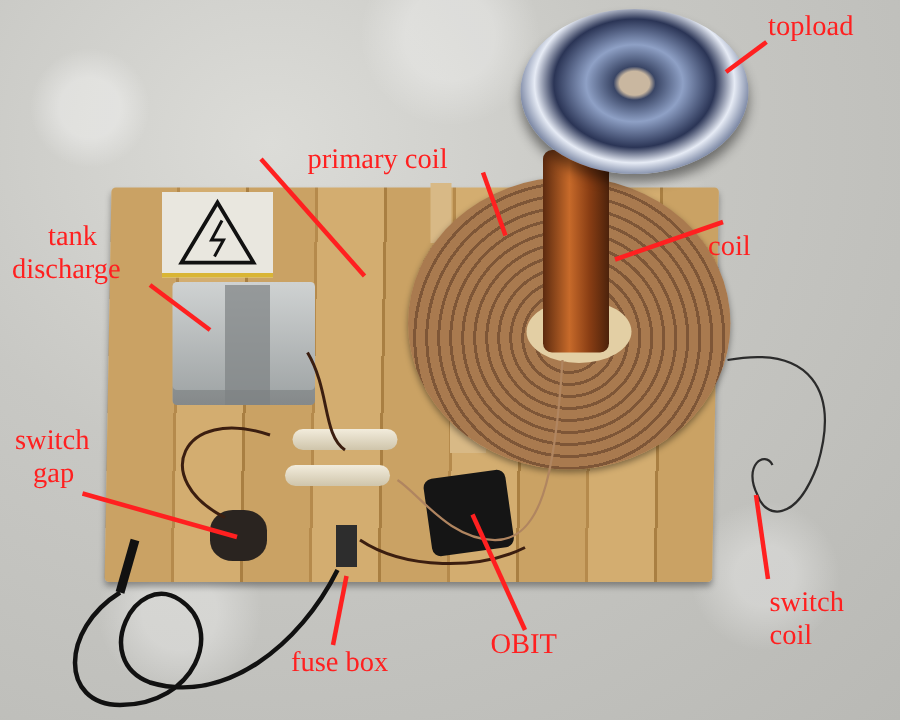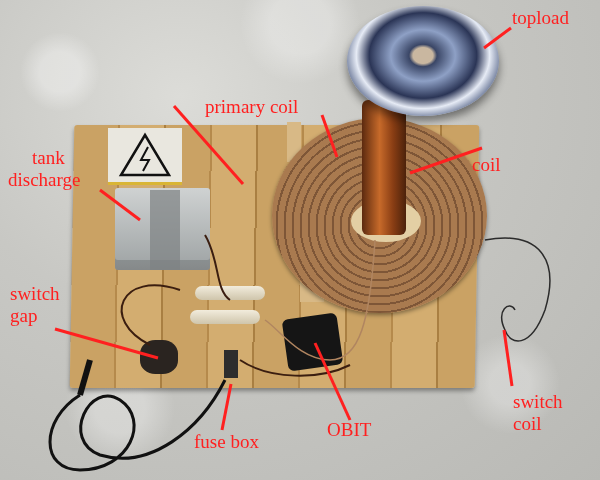--- a/index.html
+++ b/index.html
@@ -98,18 +98,18 @@
       <line x1="315" y1="343" x2="350" y2="420"></line>
     </g>
   </svg>
 
   <div class="label" style="left:512px;top:8px;">topload</div>
   <div class="label" style="left:205px;top:97px;">primary coil</div>
   <div class="label" style="left:472px;top:155px;">coil</div>
   <div class="label" style="left:8px;top:148px;margin-left:24px;">tank</div>
   <div class="label" style="left:8px;top:170px;">discharge</div>
   <div class="label" style="left:10px;top:284px;">switch</div>
-  <div class="label" style="left:10px;top:306px;">gap</div>
+  <div class="label" style="left:22px;top:306px;">gap</div>
   <div class="label" style="left:513px;top:392px;">switch</div>
   <div class="label" style="left:513px;top:414px;">coil</div>
   <div class="label" style="left:194px;top:432px;">fuse box</div>
   <div class="label" style="left:327px;top:420px;text-align:right;">OBIT</div>
 </div>
 
 </body></html>

